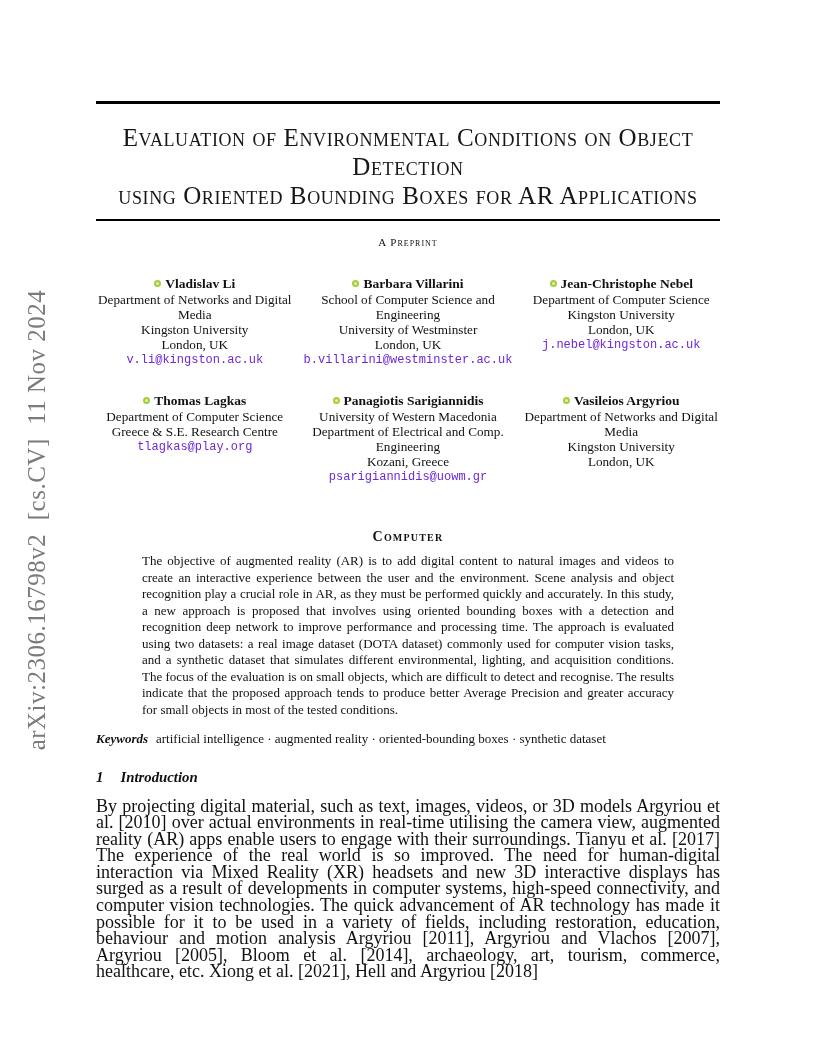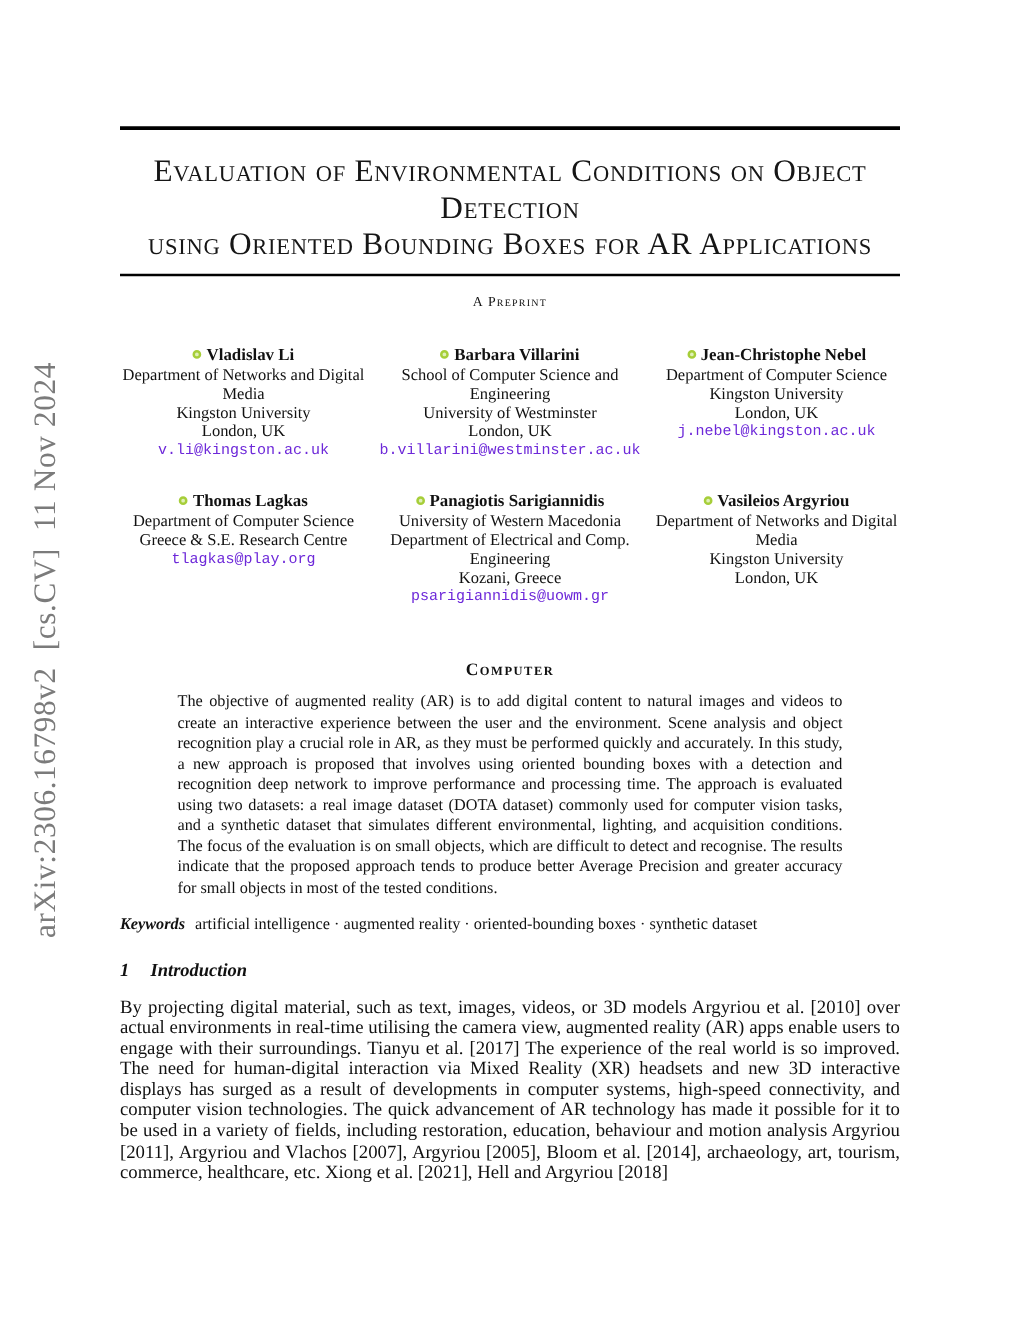--- a/index.html
+++ b/index.html
@@ -122,21 +122,21 @@
     font-weight: bold;
     font-size: 14.8px;
     font-style: italic;
   }
   .section-number {
     margin-right: 17px;
   }
   .body-paragraph {
     margin-top: 12px;
     text-align: justify;
-    font-size: 15px;
+    font-size: 18px;
     line-height: 16.6px;
   }
 </style>
 </head>
 <body>
 
 <div class="page">
 
   <div class="watermark">arXiv:2306.16798v2  [cs.CV]  11 Nov 2024</div>
 

